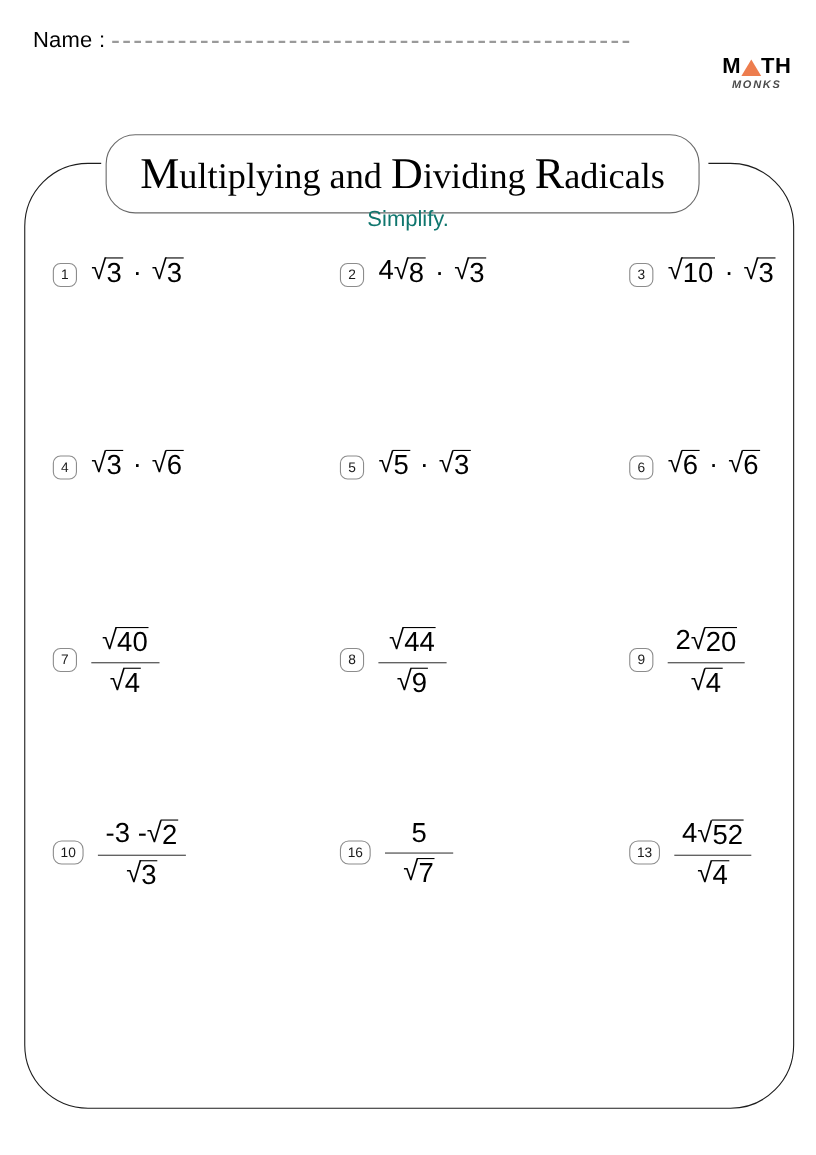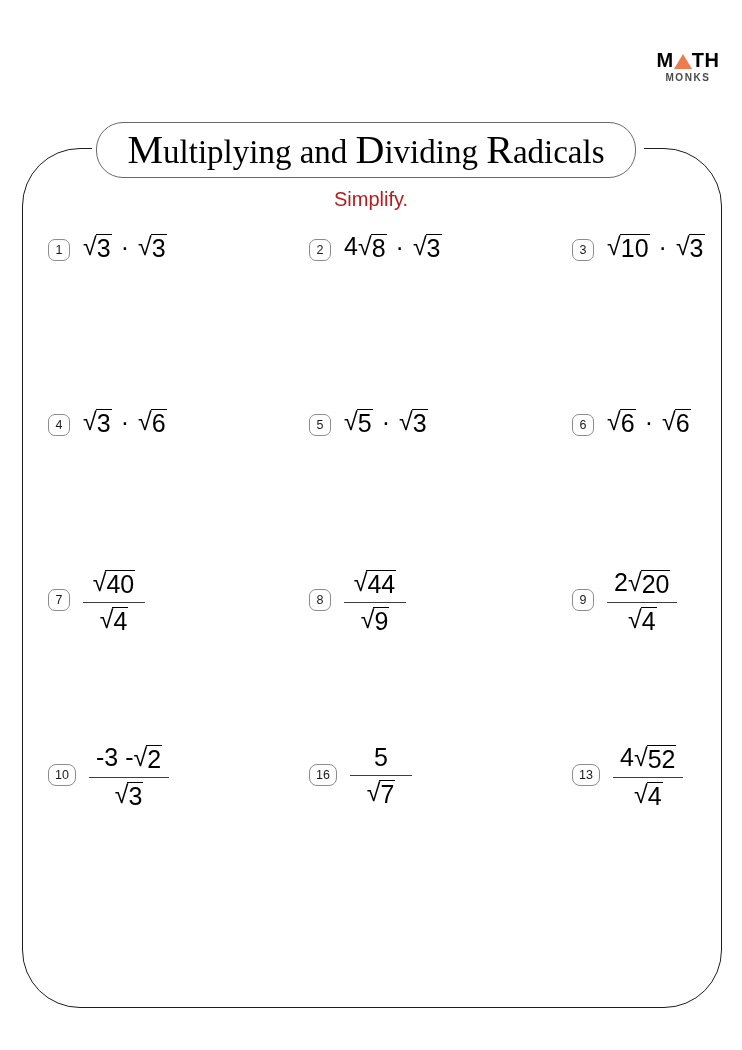--- a/index.html
+++ b/index.html
@@ -74,20 +74,21 @@
     margin: 0 0px;
     position: relative;
     top: 1px;
   }
   .logo-sub {
     font-size: 10px;
     font-weight: 600;
     letter-spacing: 1.6px;
     color: #4a4a4a;
     margin-top: 3px;
+    font-style: italic;
   }
 
   
   .frame {
     position: absolute;
     left: 22px;
     top: 148px;
     width: 700px;
     height: 860px;
     box-sizing: border-box;
@@ -103,21 +104,21 @@
     height: 26px;
     background: #ffffff;
   }
 
   
   .title-box {
     position: absolute;
     left: 96px;
     top: 122px;
     width: 540px;
-    height: 56px;
+    height: 72px;
     box-sizing: border-box;
     border: 1.5px solid #6a6a6a;
     border-radius: 27px;
     background: #ffffff;
     display: flex;
     align-items: center;
     justify-content: center;
   }
   .title-text {
     font-family: "Liberation Serif", serif;
@@ -128,21 +129,21 @@
   }
   .title-text .cap { font-size: 40px; }
 
   .subtitle {
     position: absolute;
     left: 0;
     top: 188px;
     width: 742px;
     text-align: center;
     font-size: 20px;
-    color: #b91c1c;
+    color: #0f766e;
   }
 
   
   .problems {
     position: absolute;
     left: 22px;
     top: 228px;
     width: 700px;
   }
   .prow {
@@ -235,20 +236,24 @@
     border-top: 1.7px solid #3d3d3d;
     width: 100%;
     min-width: 62px;
     margin: 5px 0 4px 0;
   }
 </style>
 </head>
 <body>
 
 <div class="header">
+  <div class="field-row">
+    <span class="field-label">Name :</span>
+    <span class="dash-line name-dash"></span>
+  </div>
 </div>
 
 <div class="logo">
   <div class="logo-main">
     <span>M</span>
     <span class="logo-tri"></span>
     <span>TH</span>
   </div>
   <div class="logo-sub">MONKS</div>
 </div>

